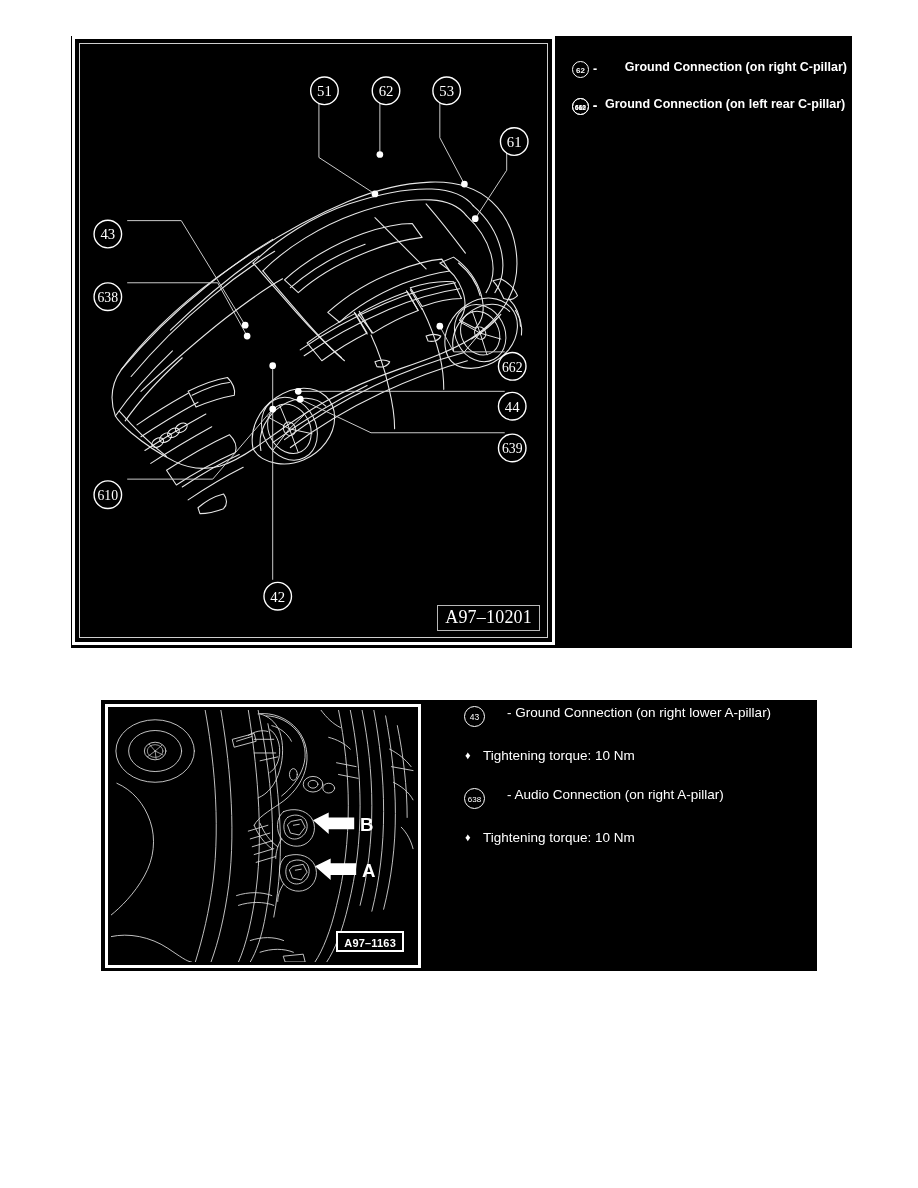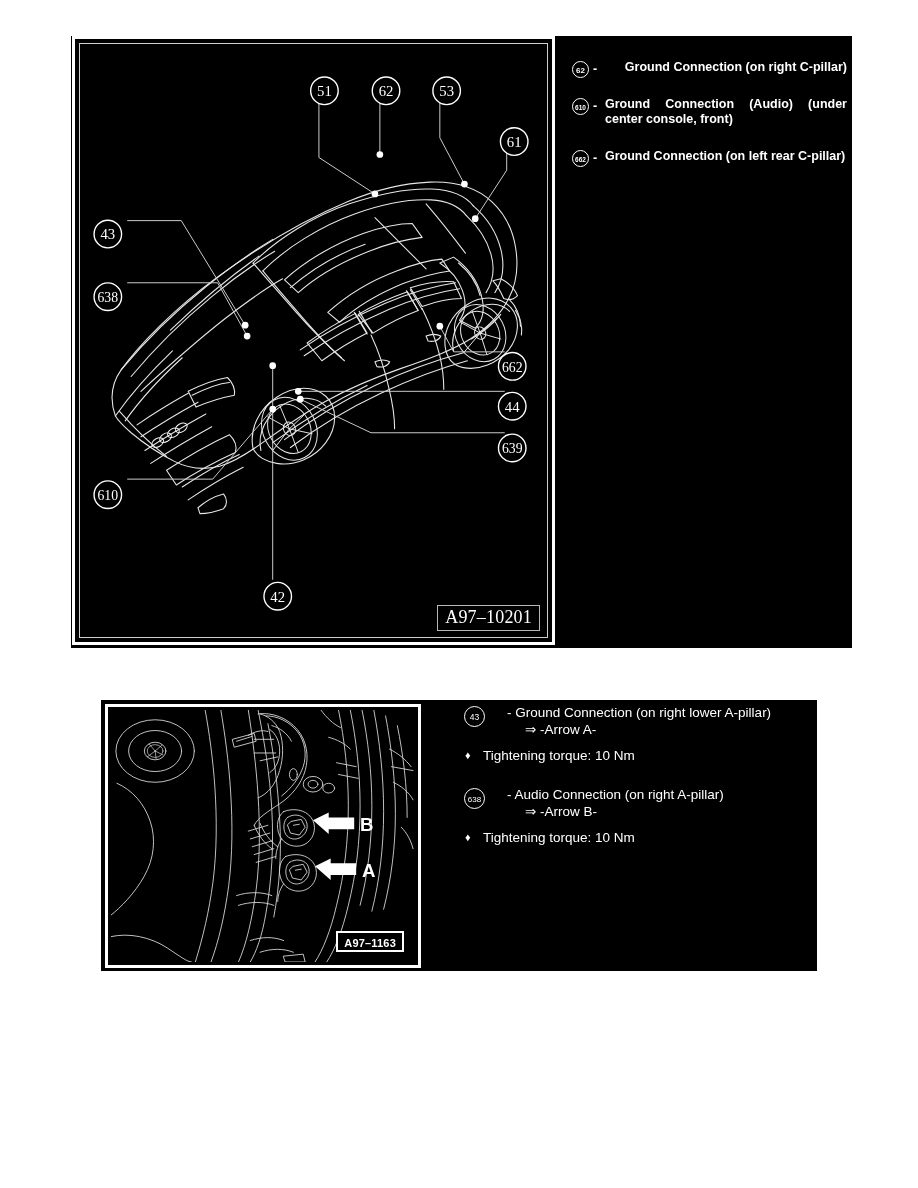--- a/index.html
+++ b/index.html
@@ -413,21 +413,20 @@
 
     <div class="ul-row">
       <div class="ul-badge">62</div>
       <div class="ul-dash">-</div>
       <div class="ul-text nojust">Ground Connection (on right C-pillar)</div>
     </div>
 
     <div class="ul-row">
       <div class="ul-badge small">610</div>
       <div class="ul-dash">-</div>
-      <div class="ul-text">Ground Connection (Audio) (under center console, front)</div>
     </div>
 
     <div class="ul-row">
       <div class="ul-badge small">662</div>
       <div class="ul-dash">-</div>
       <div class="ul-text">Ground Connection (on left rear C-pillar)</div>
     </div>
 
   </div>
 </div>
@@ -551,33 +550,31 @@
     <div class="fig-tag" id="lower-fig-tag">A97–1163</div>
   </div>
 
   <div id="lower-legend">
 
 
     <div class="ll-item">
       <div class="ll-badge">43</div>
       <div class="ll-lines">
         <div class="ll-line1">- Ground Connection (on right lower A-pillar)</div>
-        <div class="ll-line2">⇒ -Arrow A-</div>
       </div>
     </div>
     <div class="ll-torque">
       <span class="bullet">♦</span>
       <span>Tightening torque: 10 Nm</span>
     </div>
 
     <div class="ll-item">
       <div class="ll-badge w3">638</div>
       <div class="ll-lines">
         <div class="ll-line1">- Audio Connection (on right A-pillar)</div>
-        <div class="ll-line2">⇒ -Arrow B-</div>
       </div>
     </div>
     <div class="ll-torque">
       <span class="bullet">♦</span>
       <span>Tightening torque: 10 Nm</span>
     </div>
 
   </div>
 </div>
 

